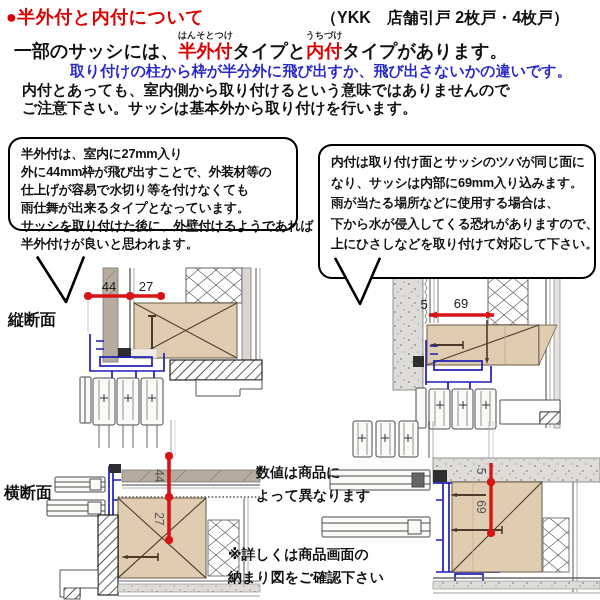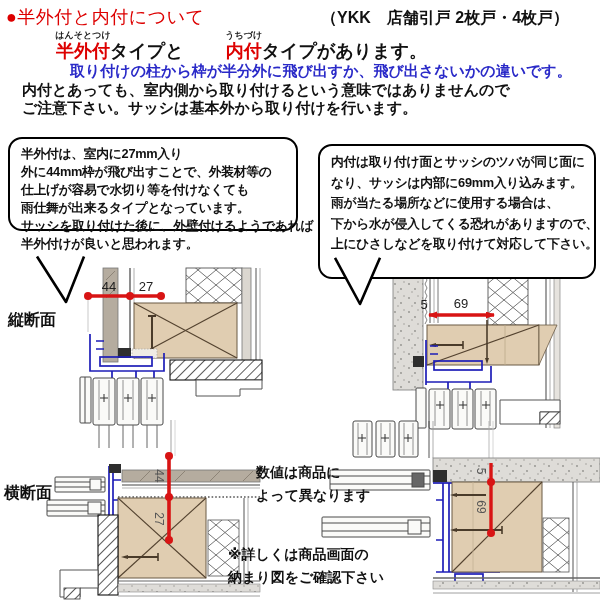--- a/index.html
+++ b/index.html
@@ -2,25 +2,25 @@
 <html><head>
 <meta charset="utf-8">
 <style>
   html,body{margin:0;padding:0;}
   body{
     width:600px;height:600px;position:relative;overflow:hidden;background:#fff;
     font-family:"Liberation Sans","DejaVu Sans",sans-serif;
     -webkit-font-smoothing:antialiased;
   }
   .abs{position:absolute;white-space:nowrap;}
-  .page-title{left:6px;top:5px;font-size:18px;font-weight:normal;color:#dd0000;letter-spacing:0.5px;}
+  .page-title{left:6px;top:5px;font-size:18px;font-weight:bold;color:#dd0000;letter-spacing:0.5px;}
   .product{left:321px;top:8px;font-size:16px;font-weight:bold;color:#111;}
   .intro{left:14px;top:39px;font-size:18px;font-weight:bold;color:#111;}
   .red{color:#dd0000;}
-  .rb{position:relative;display:inline-block;margin-left:42px;}
+  .rb{position:relative;display:inline-block;}
   .rt{position:absolute;top:-10px;left:50%;transform:translateX(-50%);
       font-size:9px;font-style:normal;font-weight:bold;color:#222;letter-spacing:0;}
   .note-blue{left:22px;top:62px;font-size:15px;font-weight:bold;color:#2a2ac8;margin-left:48px;}
   .note-l2{left:22px;top:81px;font-size:15px;font-weight:bold;color:#111;}
   .note-l3{left:22px;top:99px;font-size:15px;font-weight:bold;color:#111;}
   .bubble{position:absolute;box-sizing:border-box;border:2.6px solid #000;border-radius:14px;background:#fff;z-index:2;}
   .bubble-left{left:8px;top:137px;width:290px;height:94px;padding:6px 8px 4px 11px;}
   .bubble-right{left:318px;top:144px;width:278px;height:135px;padding:6px 6px 4px 11px;}
   .bubble .bline{font-size:12.8px;font-weight:bold;color:#111;letter-spacing:-0.3px;white-space:nowrap;}
   .bubble-left .bline{line-height:18px;}
@@ -35,21 +35,21 @@
   .dim{font-size:13px;fill:#222;font-weight:normal;}
   .dimv{font-size:12px;fill:#555;}
 </style>
 </head>
 <body>
 
 <div class="abs page-title">●半外付と内付について</div>
 <div class="abs product">（YKK　店舗引戸 2枚戸・4枚戸）</div>
 
 <div class="abs intro">
-  <span class="rb"><i class="rt">はんそとつけ</i><span class="red">半外付</span></span><span>タイプと</span><span class="rb"><i class="rt">うちづけ</i><span class="red">内付</span></span><span>タイプがあります。</span>
+  <span>一部のサッシには、</span><span class="rb"><i class="rt">はんそとつけ</i><span class="red">半外付</span></span><span>タイプと</span><span class="rb"><i class="rt">うちづけ</i><span class="red">内付</span></span><span>タイプがあります。</span>
 </div>
 
 <div class="abs note-blue">取り付けの柱から枠が半分外に飛び出すか、飛び出さないかの違いです。</div>
 <div class="abs note-l2">内付とあっても、室内側から取り付けるという意味ではありませんので</div>
 <div class="abs note-l3">ご注意下さい。サッシは基本外から取り付けを行います。</div>
 
 <div class="bubble bubble-left">
   <div class="bline">半外付は、室内に27mm入り</div>
   <div class="bline">外に44mm枠が飛び出すことで、外装材等の</div>
   <div class="bline">仕上げが容易で水切り等を付けなくても</div>

